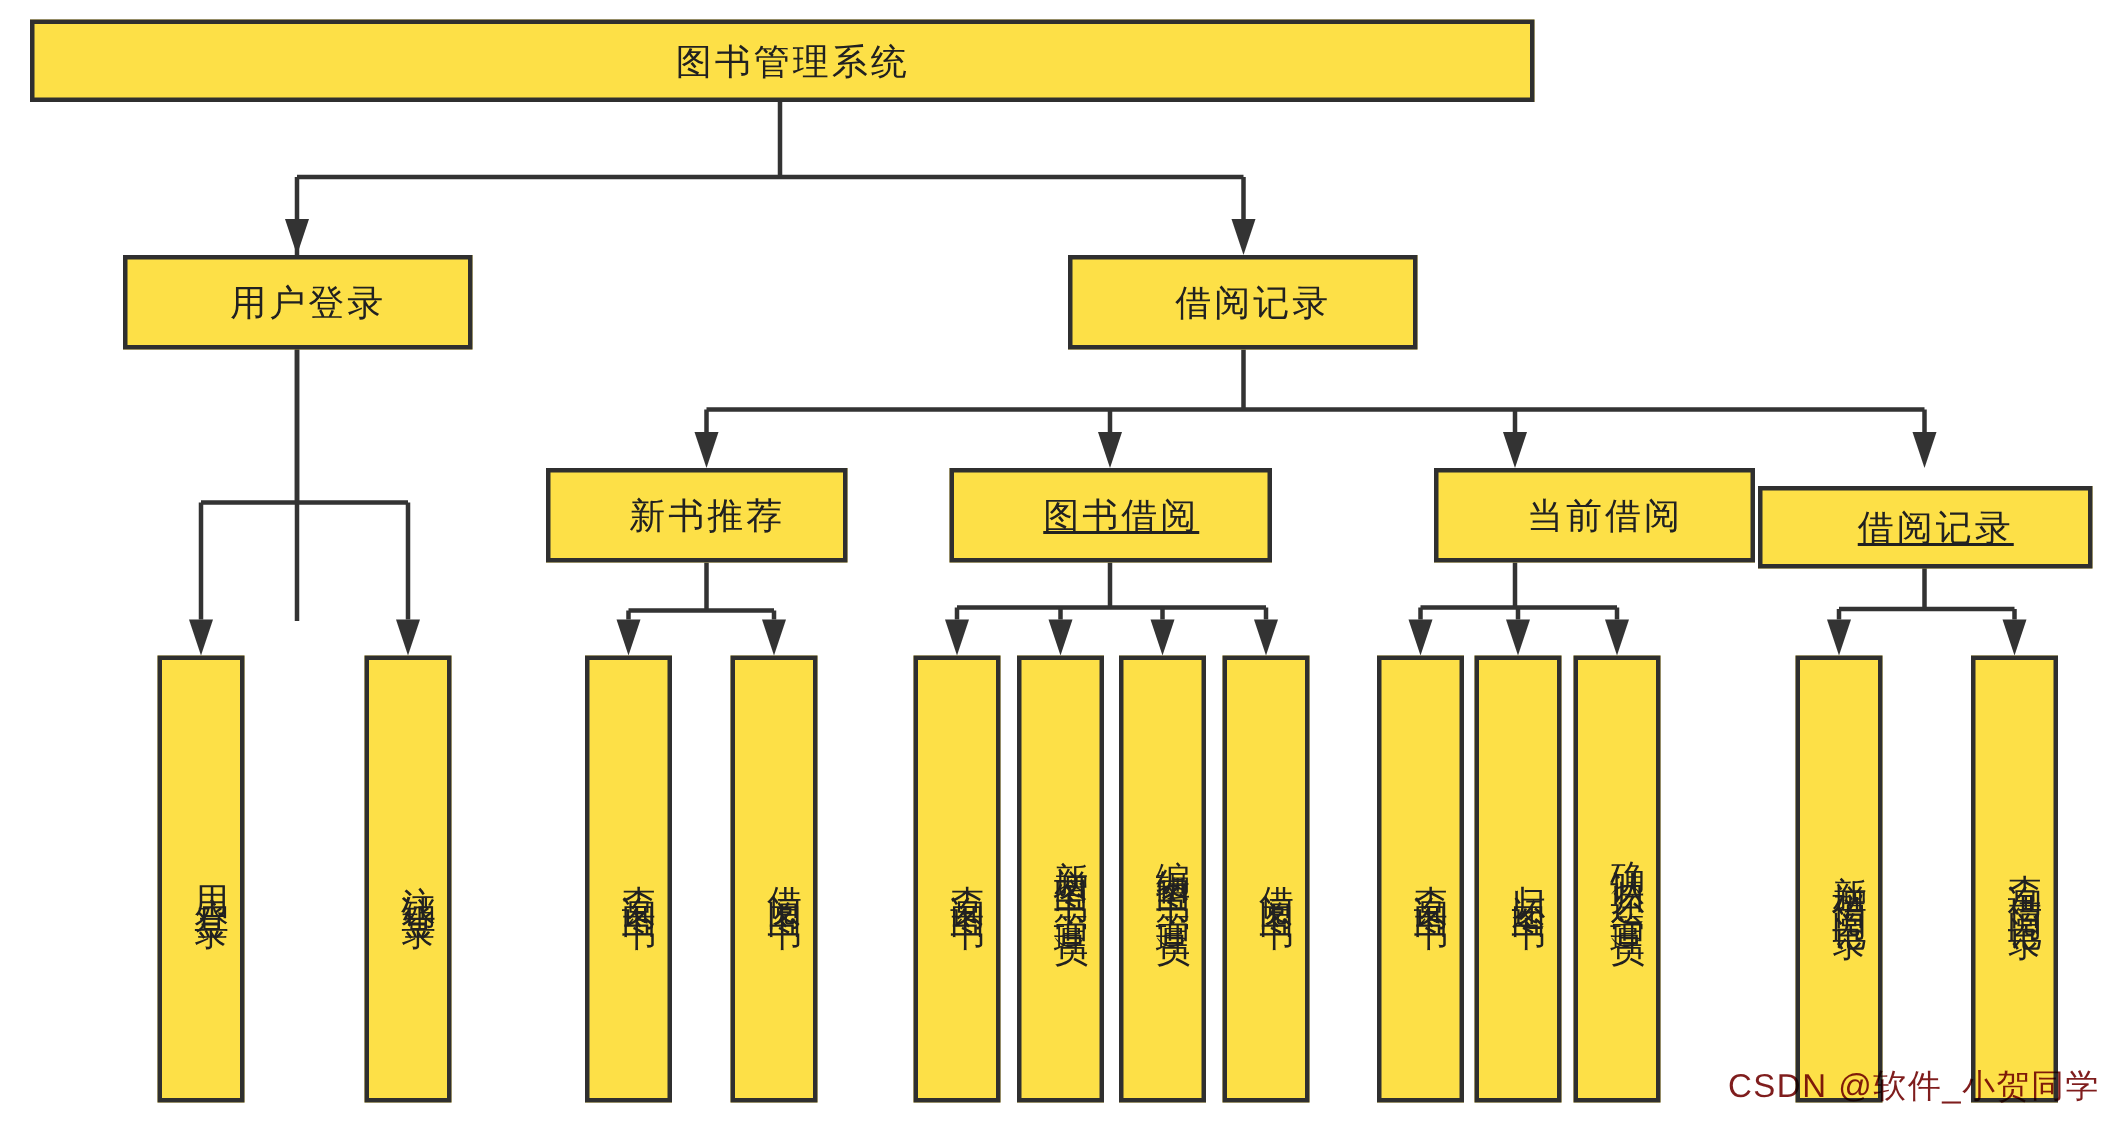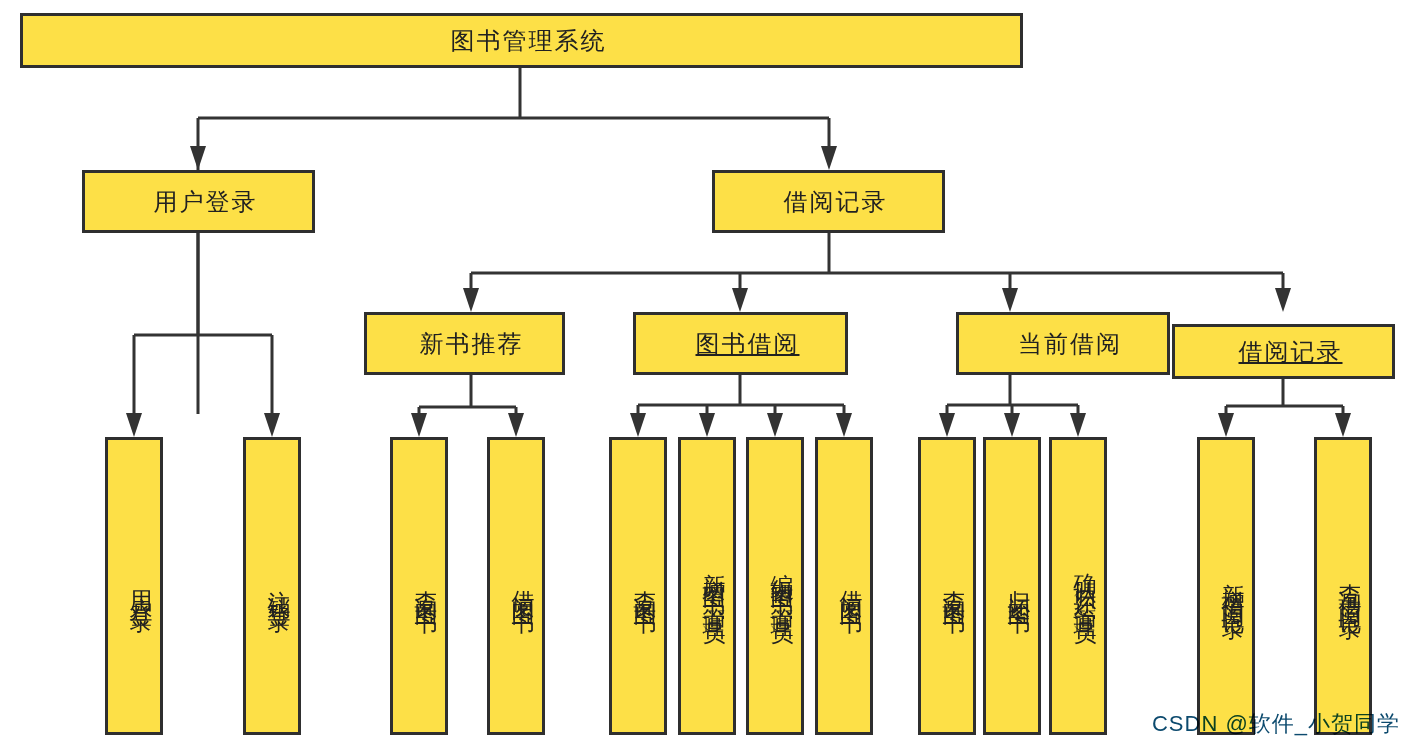--- a/index.html
+++ b/index.html
@@ -53,21 +53,21 @@
     font-size: 23px;
     letter-spacing: 7px;
     line-height: 1;
   }
   .watermark {
     position: absolute;
     right: 5px;
     bottom: 8px;
     font-size: 22px;
     letter-spacing: 1px;
-    color: #0c4a6e;
+    color: #7f1d1d;
     mix-blend-mode: multiply;
     z-index: 5;
     white-space: nowrap;
   }
 </style>
 </head>
 <body>
 
 <div class="canvas">
 

